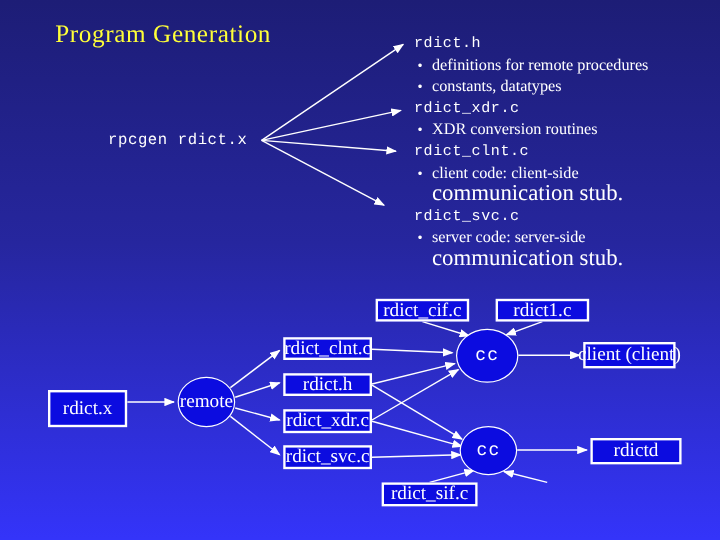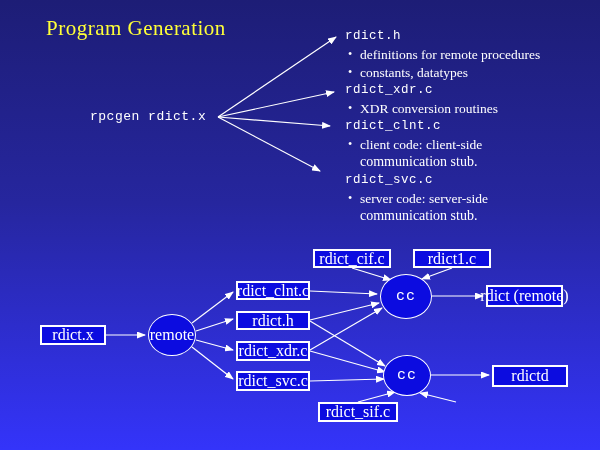--- a/index.html
+++ b/index.html
@@ -25,21 +25,21 @@
   .notes{
     position:absolute;left:345px;top:27px;width:252px;
   }
   .notes .line{height:18px;line-height:18px;white-space:nowrap;overflow:visible;}
   .notes .file{font-size:12.5px;letter-spacing:0.5px;}
   .notes .bullet .dot{
     display:inline-block;width:12px;margin-left:3px;
     font-size:12px;vertical-align:top;
   }
   .notes .bullet .btxt{font-size:13.5px;}
-  .notes .cont{padding-left:15px;font-size:14px;}
+  .notes .cont{padding-left:15px;font-size:19px;}
   .arrows{position:absolute;left:0;top:0;z-index:1;}
   .node{
     position:absolute;z-index:2;
     background:#0c0ce0;
     border:2px solid #ffffff;
     color:#ffffff;
     display:flex;align-items:center;justify-content:center;
     font-size:16px;white-space:nowrap;
     box-sizing:border-box;
   }
@@ -95,27 +95,27 @@
       <line x1="310" y1="381" x2="384" y2="379" marker-end="url(#ah)"></line>
       <line x1="352" y1="268" x2="391" y2="280" marker-end="url(#ah)"></line>
       <line x1="452" y1="268" x2="422" y2="279" marker-end="url(#ah)"></line>
       <line x1="432" y1="296" x2="483" y2="296" marker-end="url(#ah)"></line>
       <line x1="431" y1="375" x2="489" y2="375" marker-end="url(#ah)"></line>
       <line x1="358" y1="402" x2="395" y2="392" marker-end="url(#ah)"></line>
       <line x1="456" y1="402" x2="420" y2="393" marker-end="url(#ah)"></line>
     </g>
   </svg>
 
-  <div class="node" style="left:40px;top:325px;width:66px;height:20px;">rdict.x</div>
+  <div class="node" style="left:40px;top:325px;width:66px;height:31px;">rdict.x</div>
   <div class="node ellipse" style="left:148px;top:314px;width:48px;height:42px;">remote</div>
   <div class="node" style="left:236px;top:281px;width:74px;height:19px;">rdict_clnt.c</div>
   <div class="node" style="left:236px;top:311px;width:74px;height:19px;">rdict.h</div>
   <div class="node" style="left:236px;top:341px;width:74px;height:20px;">rdict_xdr.c</div>
   <div class="node" style="left:236px;top:371px;width:74px;height:20px;">rdict_svc.c</div>
   <div class="node" style="left:313px;top:249px;width:78px;height:19px;">rdict_cif.c</div>
   <div class="node" style="left:413px;top:249px;width:78px;height:19px;font-family:Liberation Serif, serif;">rdict1.c</div>
   <div class="node ellipse cc-label" style="left:380px;top:274px;width:52px;height:45px;">cc</div>
-  <div class="node" style="left:486px;top:285px;width:77px;height:22px;">rdict (remote)</div>
+  <div class="node" style="left:486px;top:285px;width:77px;height:22px;">client (client)</div>
   <div class="node ellipse cc-label" style="left:383px;top:355px;width:48px;height:41px;">cc</div>
   <div class="node" style="left:318px;top:402px;width:80px;height:20px;">rdict_sif.c</div>
   <div class="node" style="left:492px;top:365px;width:76px;height:22px;">rdictd</div>
 
 </div>
 
 </body></html>

